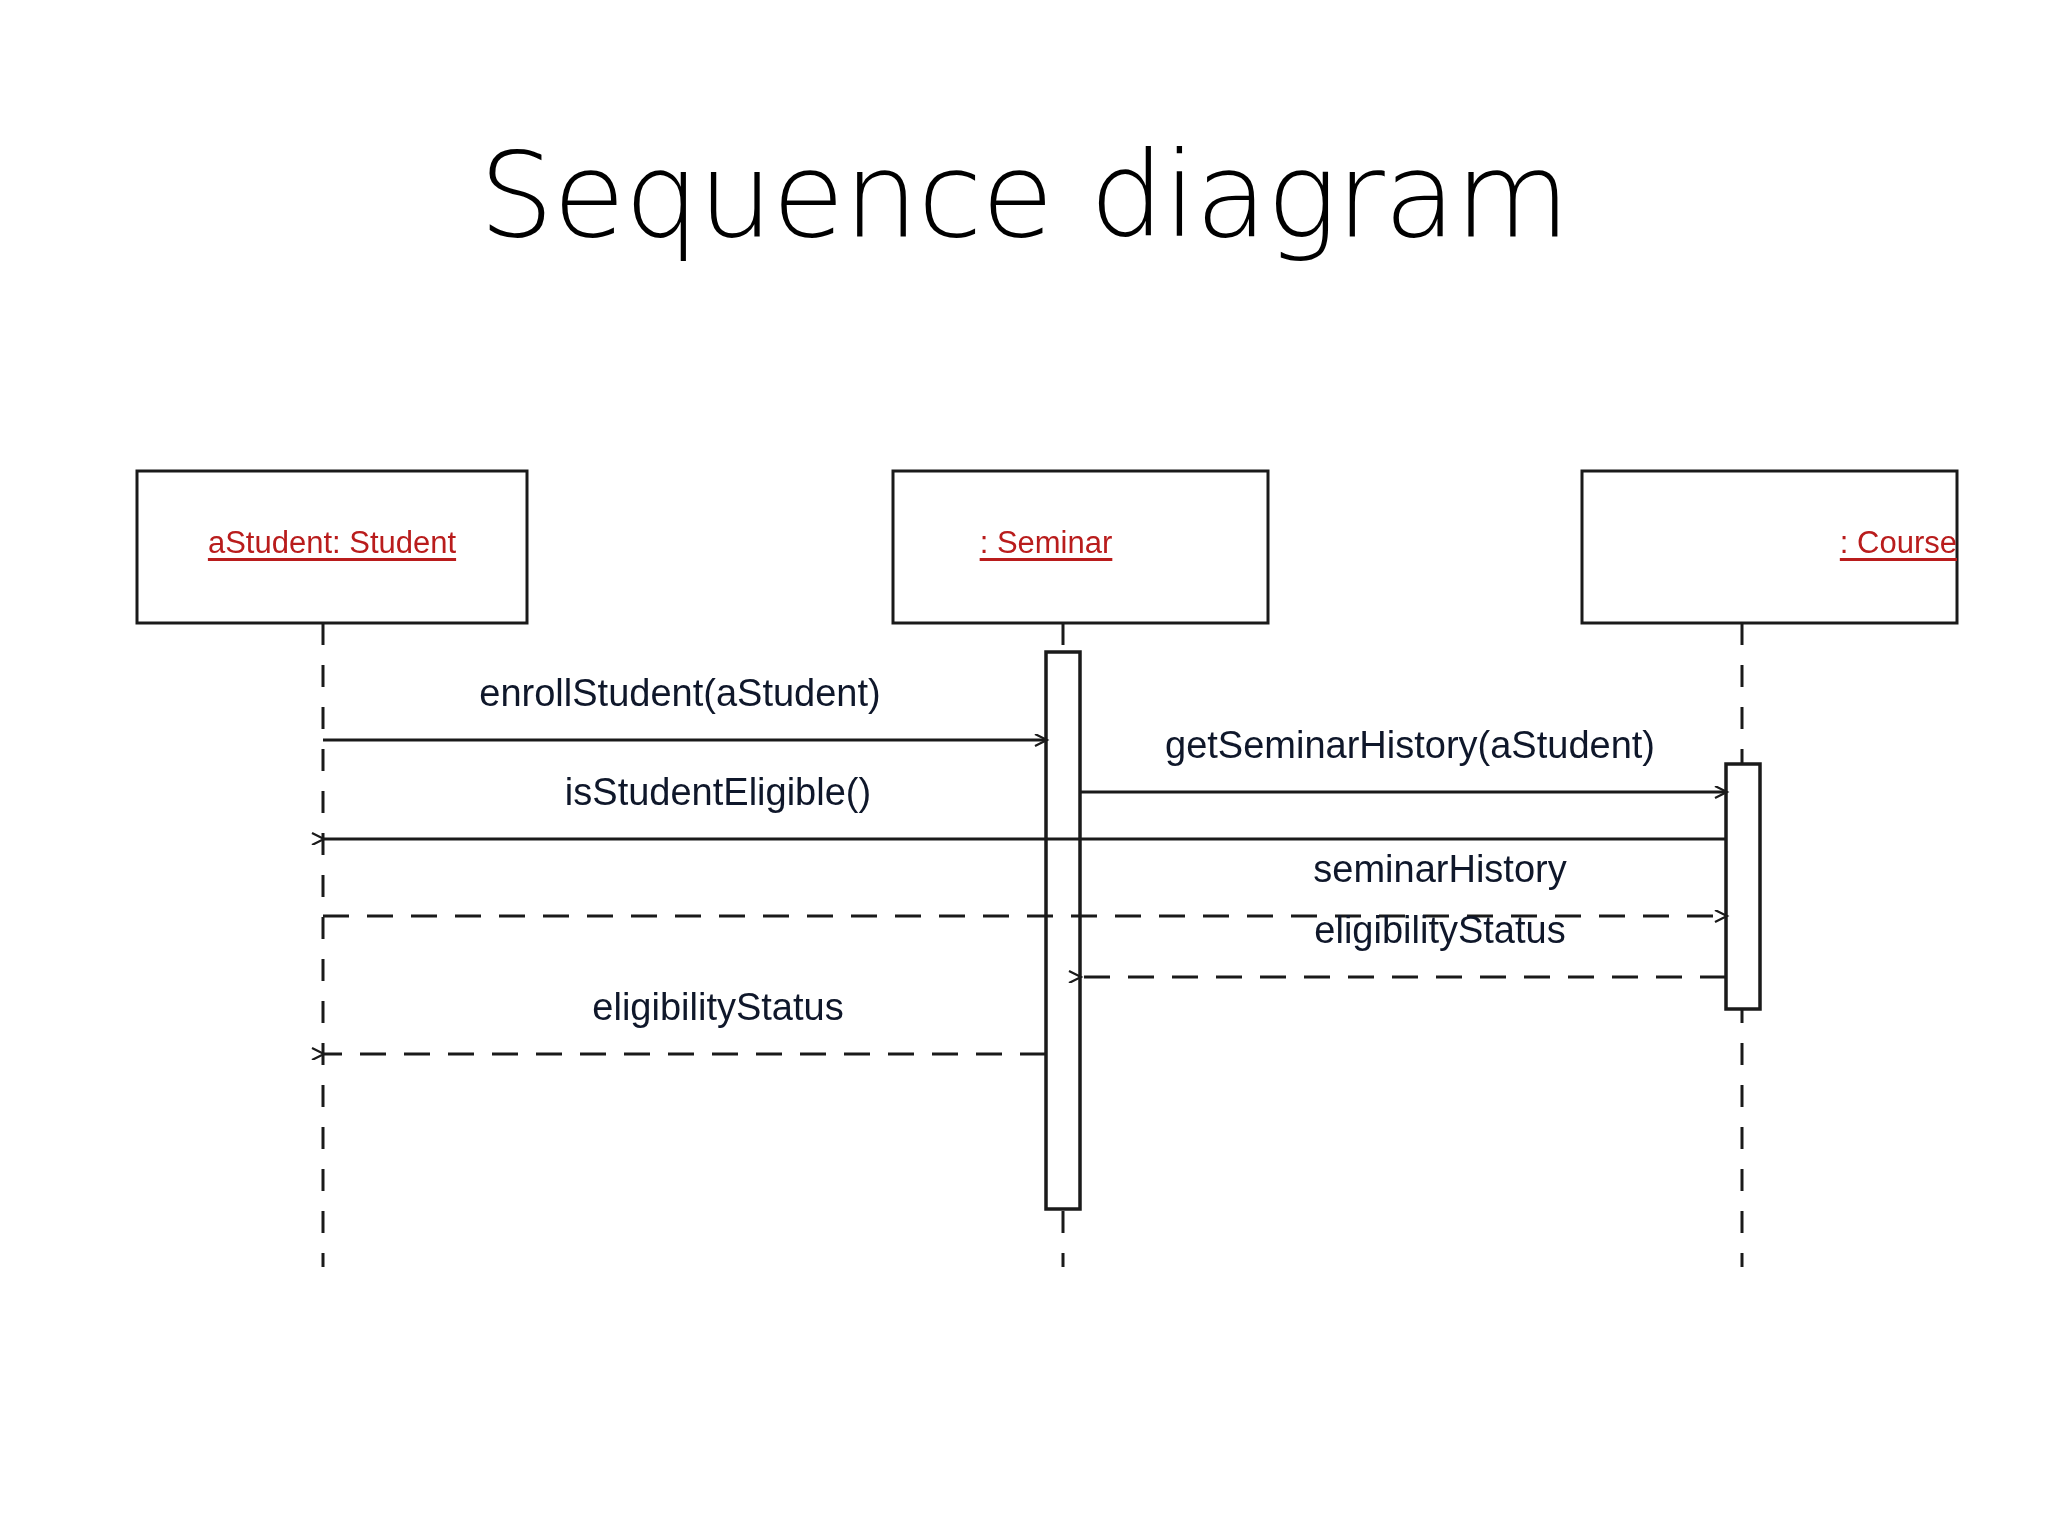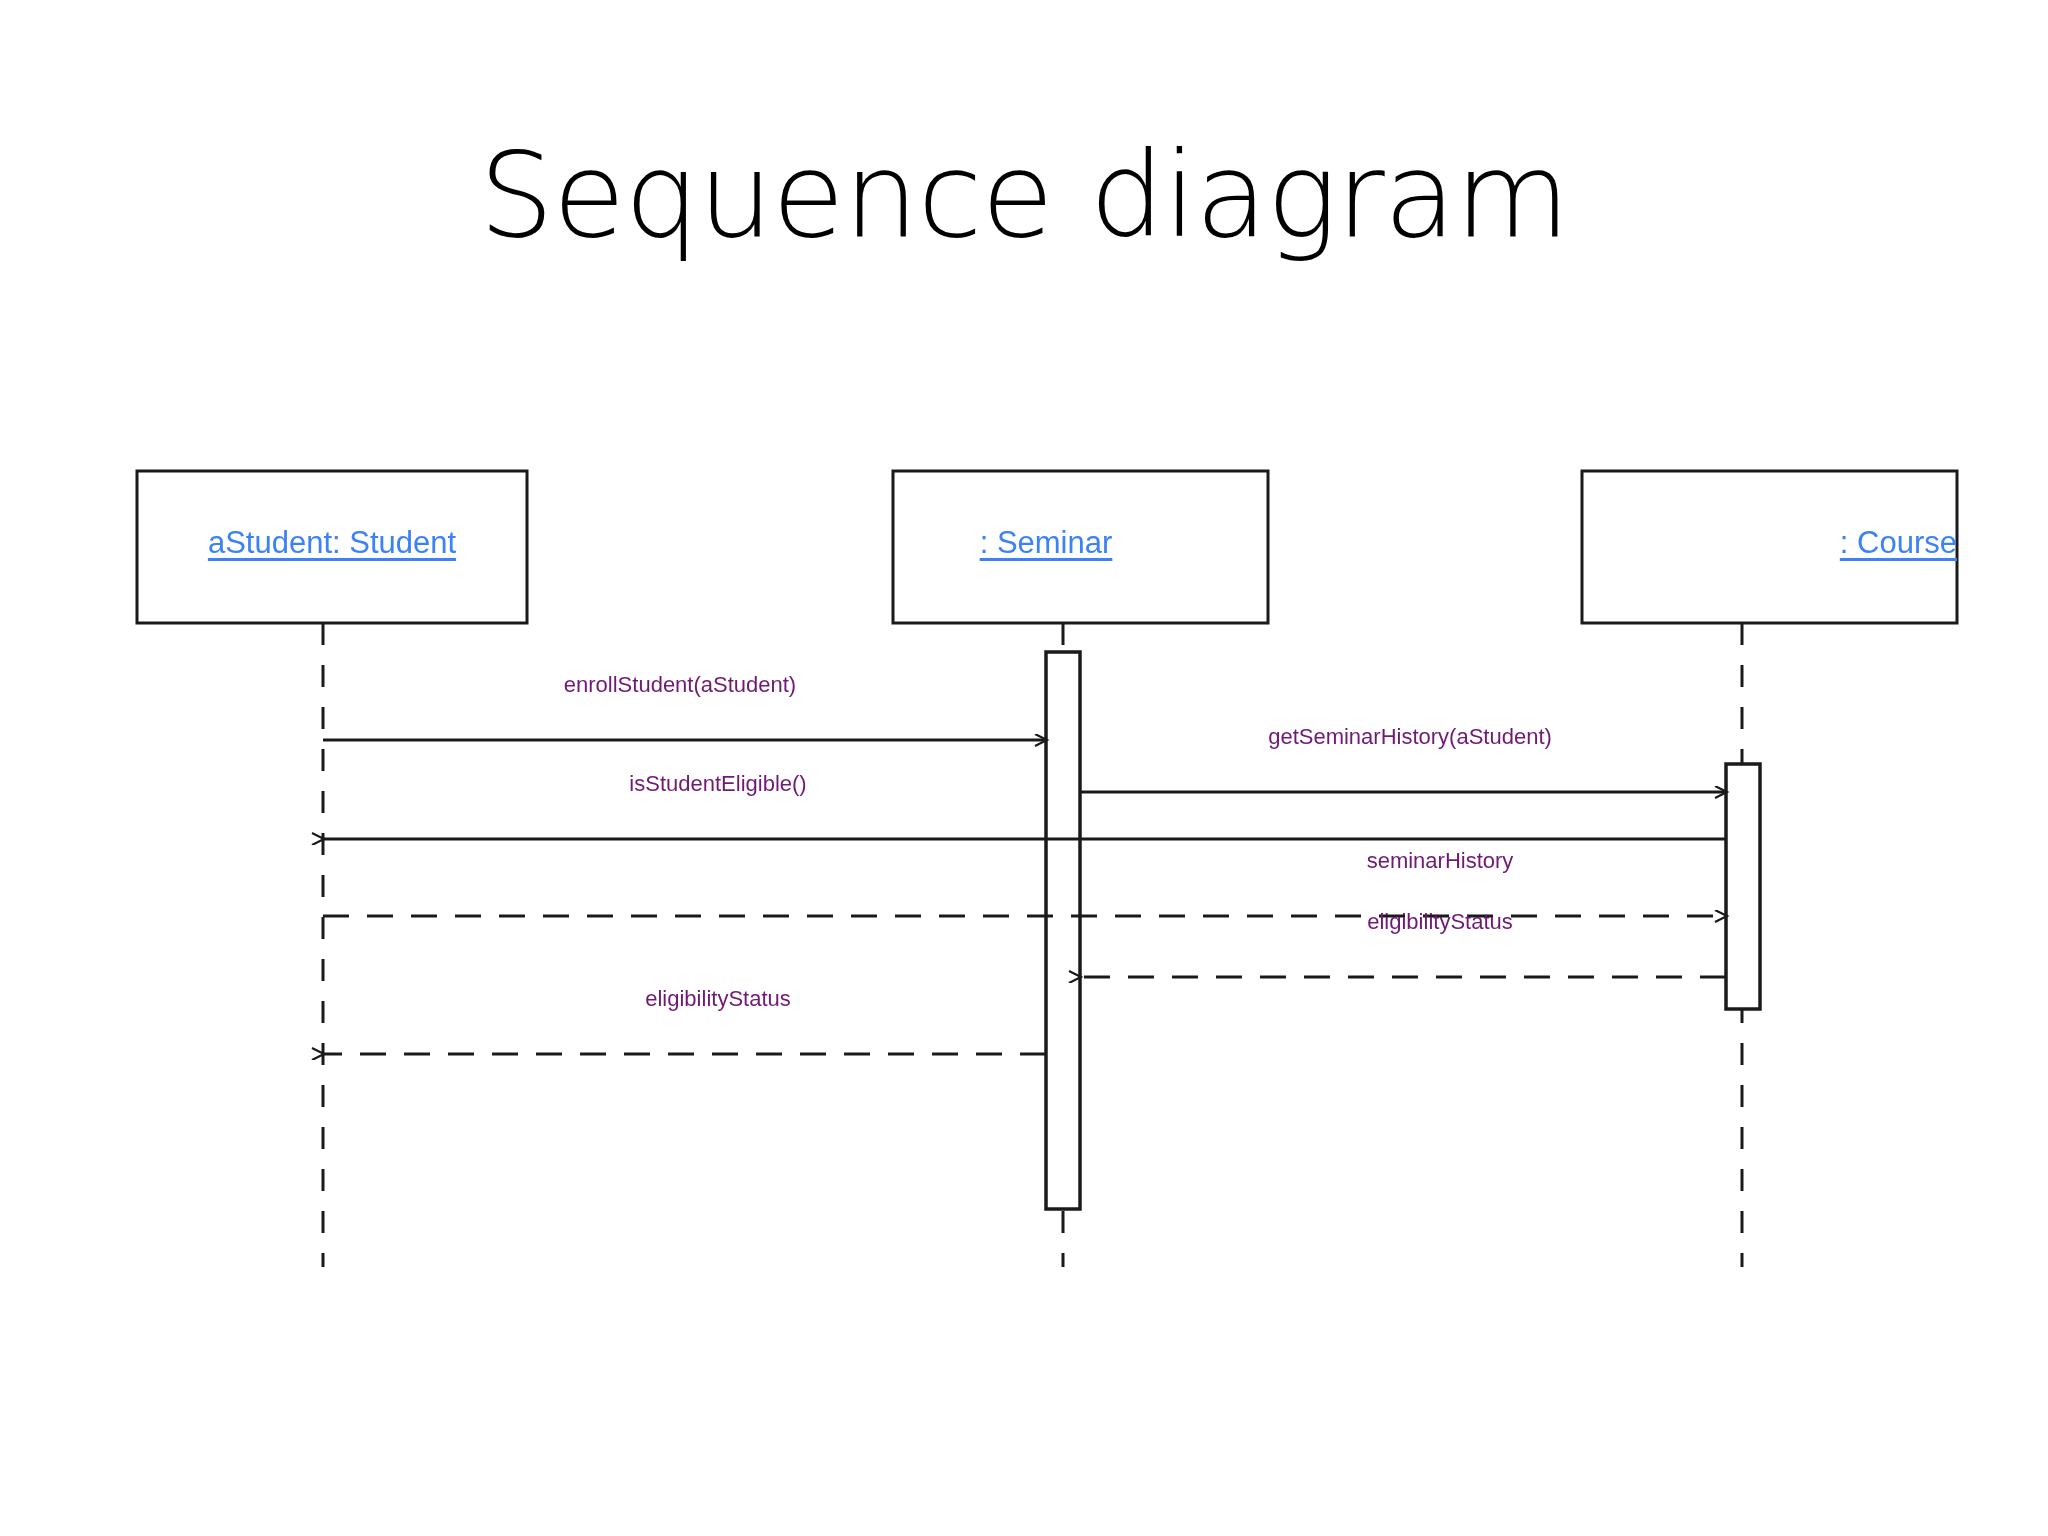--- a/index.html
+++ b/index.html
@@ -45,31 +45,31 @@
   }
   #diagram svg {
     display: block;
     width: 2048px;
     height: 1536px;
   }
   .lifeline-head-label {
     position: absolute;
     font-family: "Liberation Sans", sans-serif;
     font-size: 31px;
-    color: #3b82f6;
+    color: #b91c1c;
     text-align: center;
     white-space: nowrap;
     text-decoration: underline;
     text-underline-offset: 5px;
   }
   .msg-label {
     position: absolute;
     font-family: "Liberation Sans", sans-serif;
-    font-size: 22px;
-    color: #701a75;
+    font-size: 38px;
+    color: #0f172a;
     white-space: nowrap;
     text-align: center;
   }
 </style>
 </head>
 <body>
 
 <div id="slide">
 
   <div id="slide-title">Sequence diagram</div>

